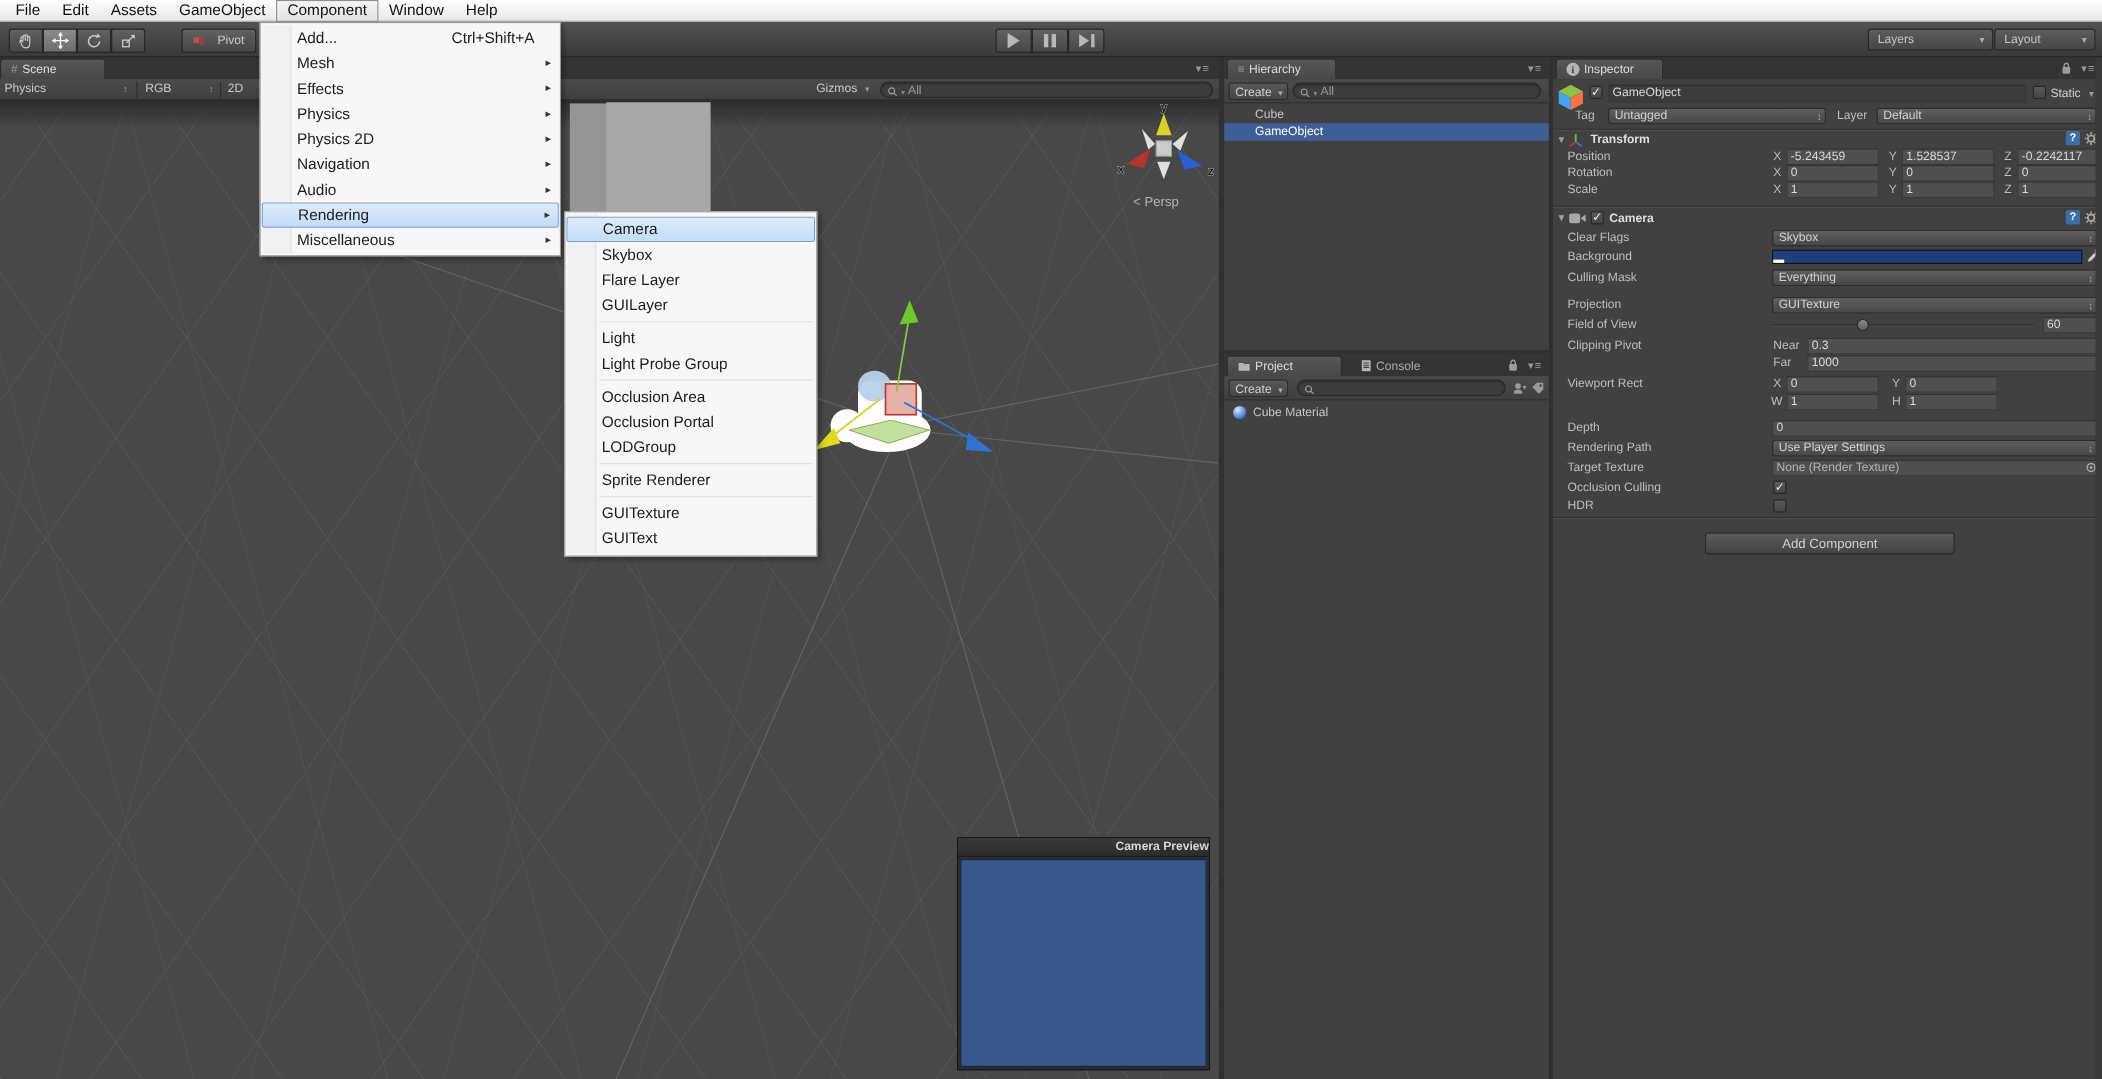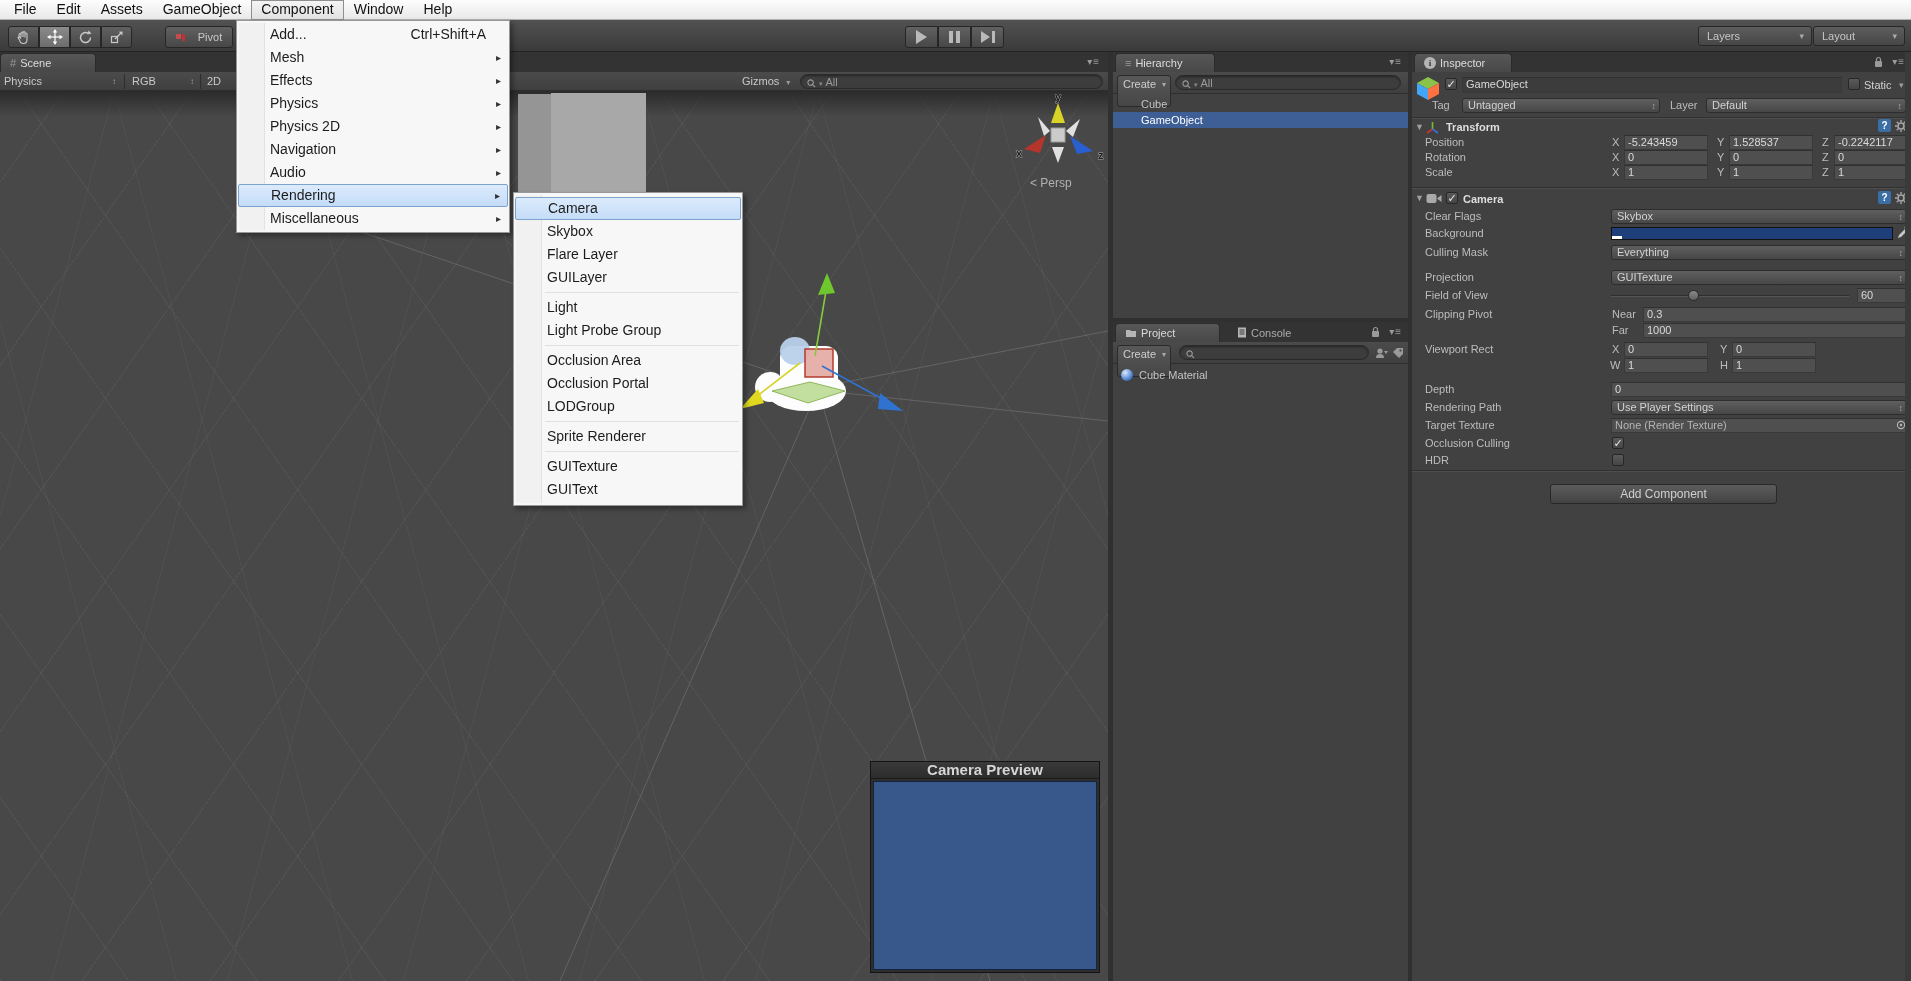--- a/index.html
+++ b/index.html
@@ -33,21 +33,21 @@
   .pausebars{display:flex;gap:3px}.pausebars div{width:4px;height:12px;background:#b9b9b9}
   .stepwrap{display:flex;align-items:center}.step-bar{width:3px;height:12px;background:#b9b9b9;margin-left:2px}
   .play-tri.s{border-left-width:9px;border-top-width:6px;border-bottom-width:6px}
 
   
   .tabrow{position:absolute;height:20px;background:#333333}
   .tab{position:absolute;top:1px;height:19px;background:linear-gradient(#575757,#484848);border:1px solid #2b2b2b;border-bottom:none;border-radius:4px 4px 0 0;color:#dcdcdc;font-size:11px;line-height:18px;padding:0 9px;display:flex;align-items:center;gap:4px}
   .tab.ghost{background:none;border:none;color:#ababab}
   .panelmenu{position:absolute;top:4px;font-size:10px;color:#9a9a9a;letter-spacing:1px}
   .ptoolbar{position:absolute;height:22px;background:linear-gradient(#4b4b4b,#3f3f3f);border-bottom:1px solid #2e2e2e}
-  .createbtn{position:absolute;top:3px;height:32px;font-size:11px;color:#cfcfcf;line-height:16px;padding:0 14px 12px 5px;background:linear-gradient(#585858,#464646);border:1px solid #2b2b2b;border-radius:3px}
+  .createbtn{position:absolute;top:3px;height:16px;font-size:11px;color:#cfcfcf;line-height:16px;padding:0 14px 12px 5px;background:linear-gradient(#585858,#464646);border:1px solid #2b2b2b;border-radius:3px}
   .createbtn .arr{position:absolute;right:4px;top:1px;font-size:8px;color:#aaa}
   .searchpill{position:absolute;height:15px;border-radius:8px;background:#3d3d3d;border:1px solid #2a2a2a;box-shadow:inset 0 1px 2px rgba(0,0,0,.4);display:flex;align-items:flex-end;padding:0 6px;gap:3px;font-size:11px;color:#9b9b9b}
 
   .hrow{position:absolute;left:0;width:100%;height:16px;font-size:11px;line-height:16px;color:#c4c4c4}
   .hrow.sel{background:#3e5f96;color:#fff}
 
   
   .ilabel{position:absolute;font-size:11px;color:#bdbdbd;line-height:15px;white-space:nowrap}
   .ifield{position:absolute;height:15px;background:#4f4f4f;border:1px solid #393939;border-top-color:#303030;font-size:11px;color:#dadada;line-height:13px;padding:0 3px;white-space:nowrap;overflow:hidden}
   .ipopup{position:absolute;height:15px;background:linear-gradient(#5f5f5f,#474747);border:1px solid #2d2d2d;border-radius:3px;font-size:11px;color:#d2d2d2;line-height:13px;padding:0 14px 0 5px;white-space:nowrap;overflow:hidden}
@@ -65,21 +65,21 @@
     repeating-linear-gradient(55deg,rgba(200,200,200,.07) 0 1px,transparent 1px 105px),
     repeating-linear-gradient(-55deg,rgba(200,200,200,.07) 0 1px,transparent 1px 105px),
     repeating-linear-gradient(75deg,rgba(200,200,200,.05) 0 1px,transparent 1px 170px),
     repeating-linear-gradient(-75deg,rgba(200,200,200,.05) 0 1px,transparent 1px 170px),
     #484848;overflow:hidden}
   .skyband{position:absolute;left:0;top:0;width:100%;height:26px;background:linear-gradient(#2b2b2b,rgba(43,43,43,0))}
   .vsplit{position:absolute;top:52px;height:929px;width:5px;background:#303030}
   .hsplit{position:absolute;height:4px;background:#303030}
 
   .campreview{position:absolute;left:870px;top:761px;width:230px;height:212px;border:1px solid #141414;background:#2e2e2e;z-index:4}
-  .campreview .hd{height:17px;background:linear-gradient(#3a3a3a,#2c2c2c);border-bottom:1px solid #1a1a1a;color:#d6d6d6;font-size:15px;font-weight:bold;text-align:center;line-height:16px}
+  .campreview .hd{height:17px;background:linear-gradient(#3a3a3a,#2c2c2c);border-bottom:1px solid #1a1a1a;color:#d6d6d6;font-size:11px;font-weight:bold;text-align:right;line-height:16px}
   .campreview .body{position:absolute;left:2px;top:19px;right:2px;bottom:2px;background:#38588c;border:1px solid #16233f}
 
   svg text{font-family:"Liberation Sans",sans-serif}
 </style>
 </head>
 <body>
 
 <div class="toolbar">
   <div class="tbtn pill-l" style="left:8px;width:31px">
     <svg width="15" height="15" viewBox="0 0 15 15">

